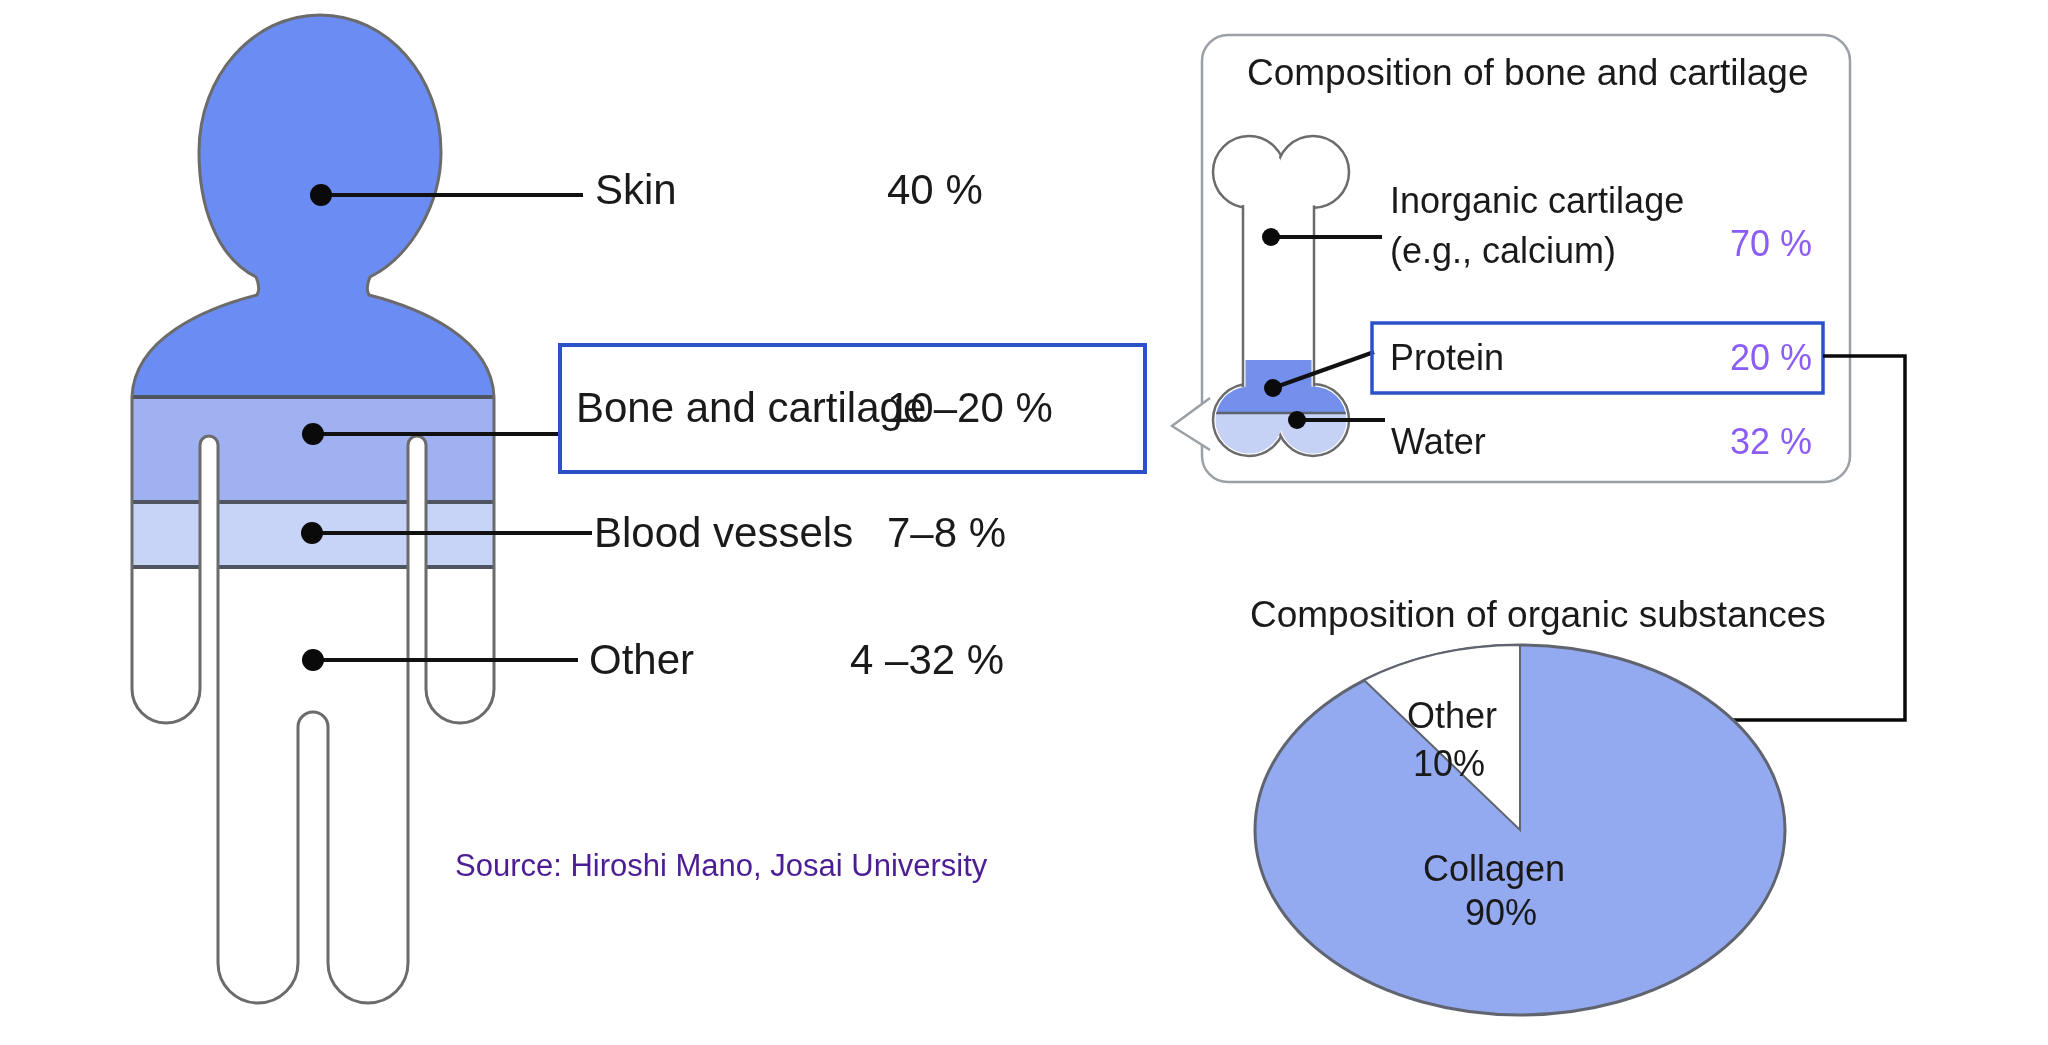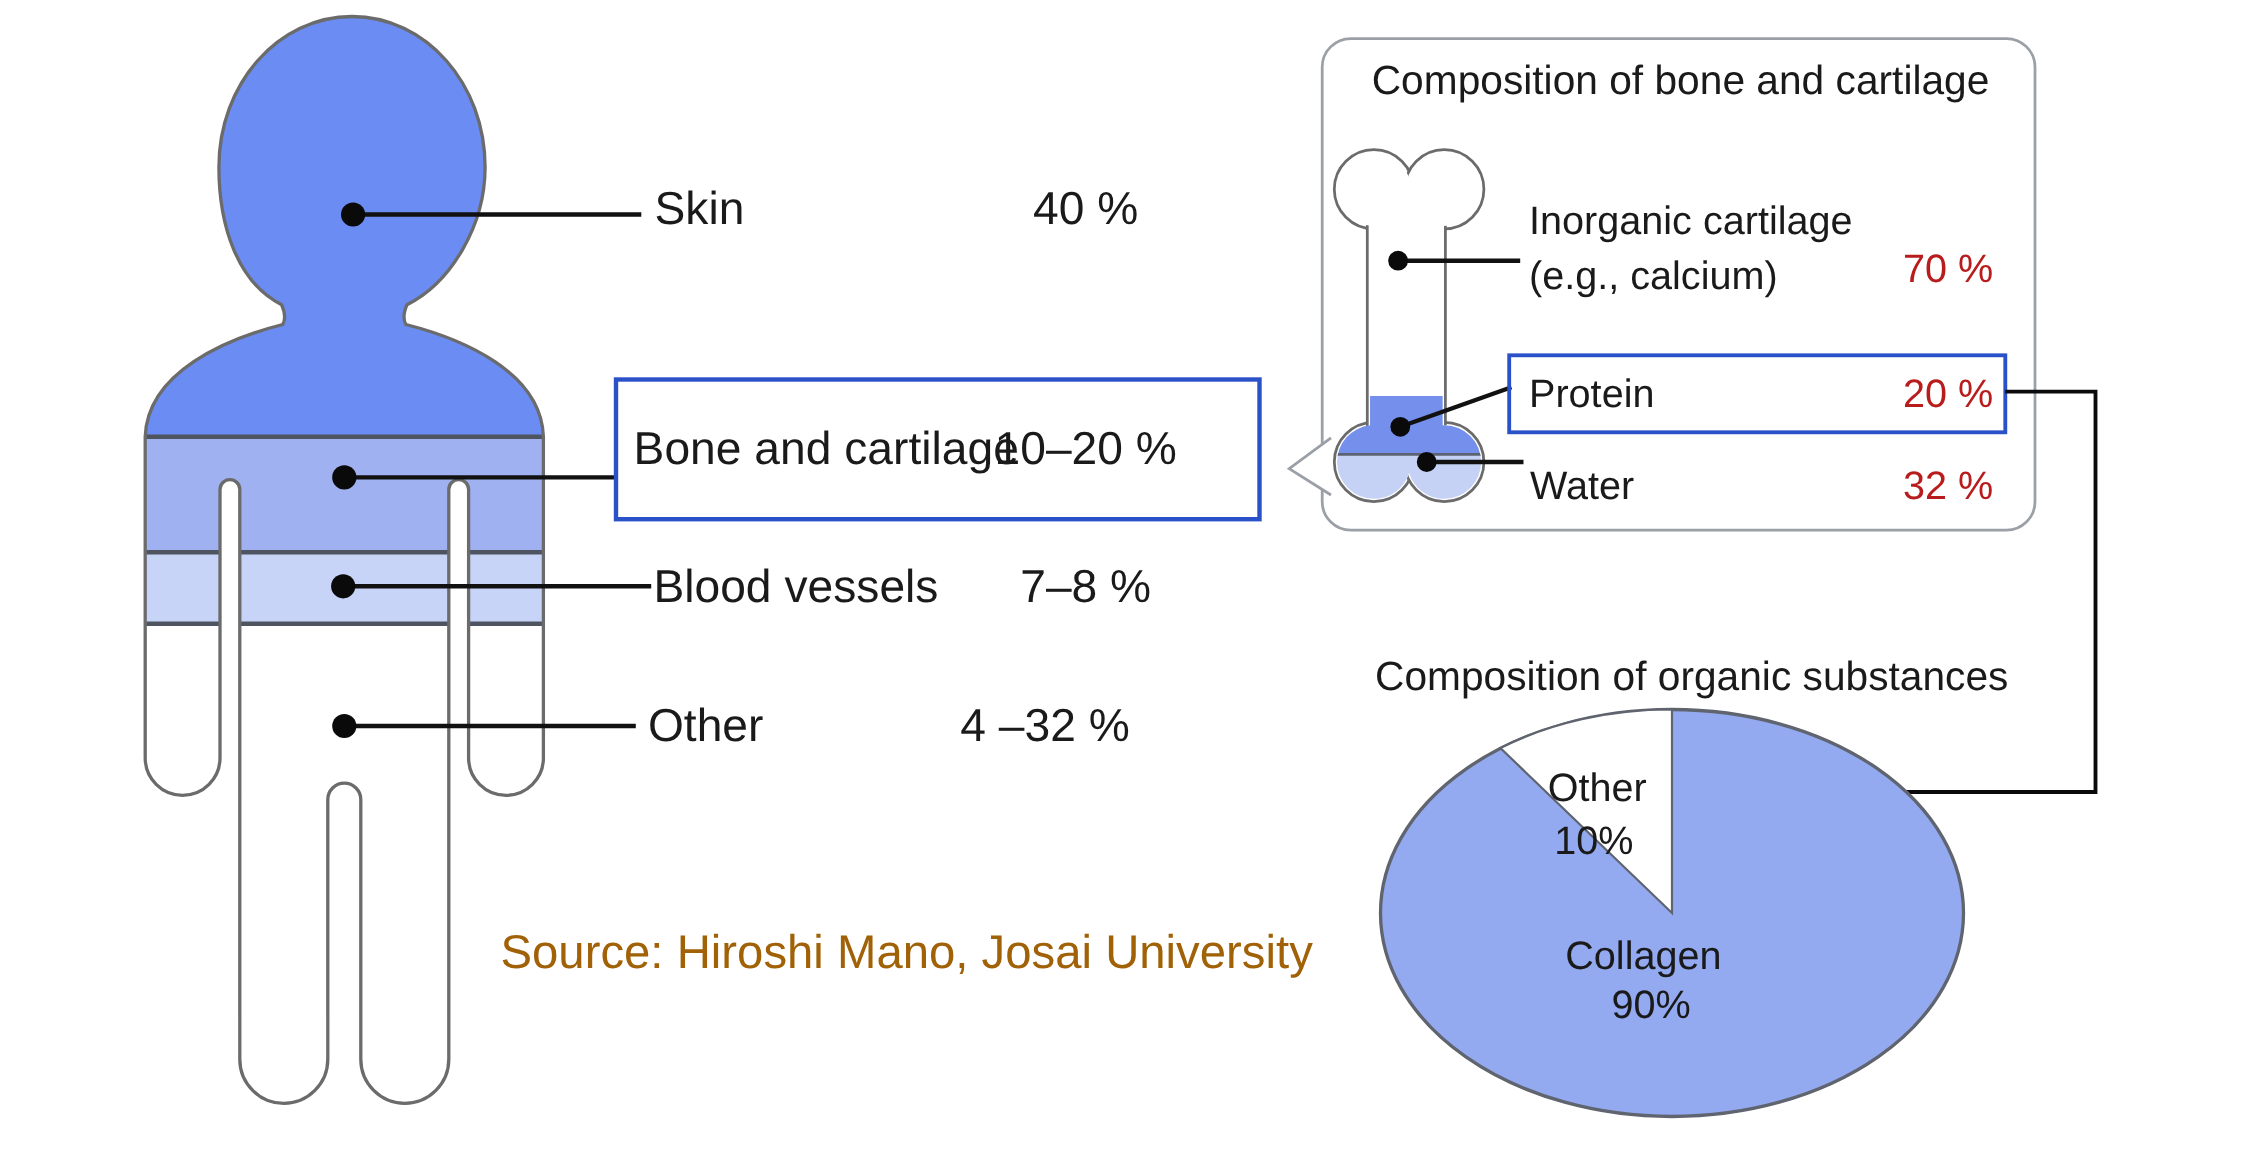--- a/index.html
+++ b/index.html
@@ -1,26 +1,26 @@
 <!DOCTYPE html>
 <html><head>
 <meta charset="utf-8">
 <style>
   html,body{margin:0;padding:0;background:#fff;}
   .canvas{position:relative;width:2048px;height:1045px;background:#ffffff;overflow:hidden;
           font-family:"Liberation Sans", sans-serif;color:#1a1a1a;}
   .canvas svg{position:absolute;left:0;top:0;}
   .txt{position:absolute;white-space:nowrap;}
   .lbl{font-size:42px;line-height:50px;}
-  .pct{font-size:42px;line-height:50px;text-align:center;width:200px;}
+  .pct{font-size:42px;line-height:50px;text-align:left;width:200px;}
   .panel-lbl{font-size:36px;line-height:50px;}
-  .panel-pct{font-size:36px;line-height:44px;text-align:right;width:122px;color:#b91c1c;}
+  .panel-pct{font-size:36px;line-height:44px;text-align:right;width:122px;color:#8b5cf6;}
   .title{font-size:37px;line-height:42px;}
   .pie-lbl{font-size:36px;line-height:42px;transform:translate(-50%,-50%);}
-  .src{font-size:43px;line-height:40px;color:#a16207;}
+  .src{font-size:31px;line-height:40px;color:#4c1d95;}
 </style>
 </head>
 <body>
 
 <div class="canvas">
 
   <svg width="2048" height="1045" viewBox="0 0 2048 1045">
     <defs>
       <clipPath id="figClip">
         <path d="M 320 15

